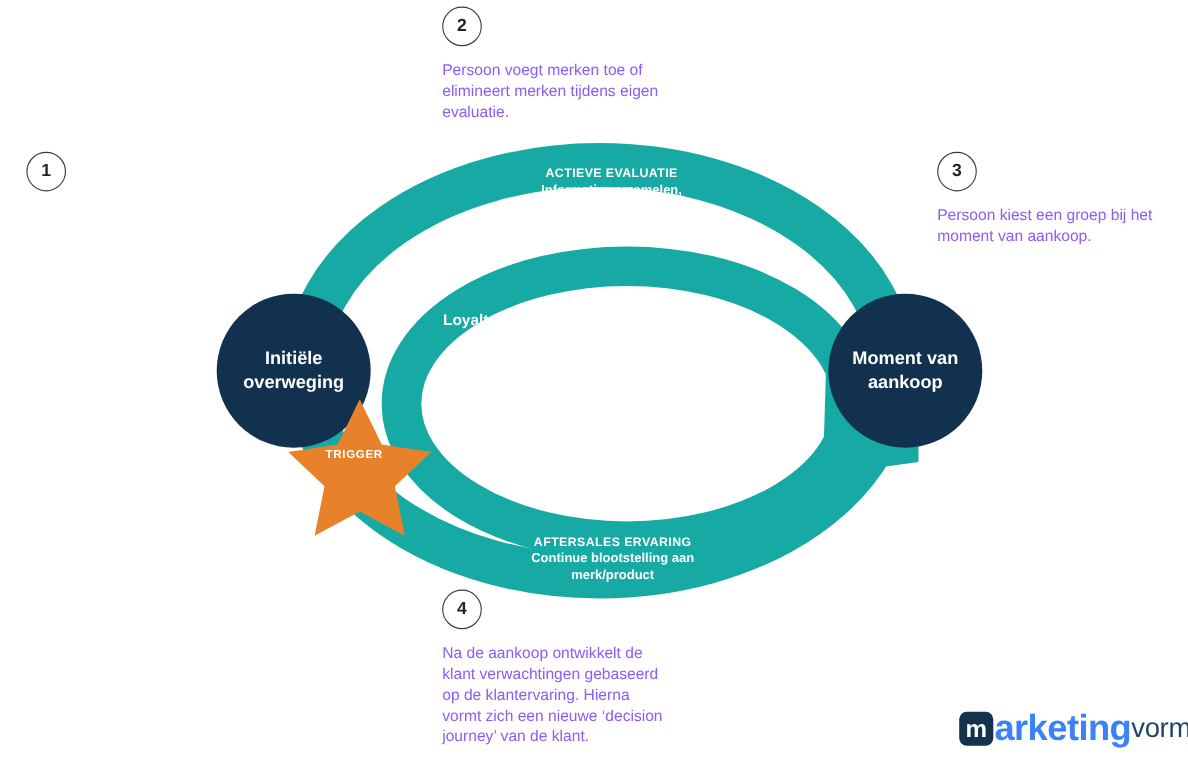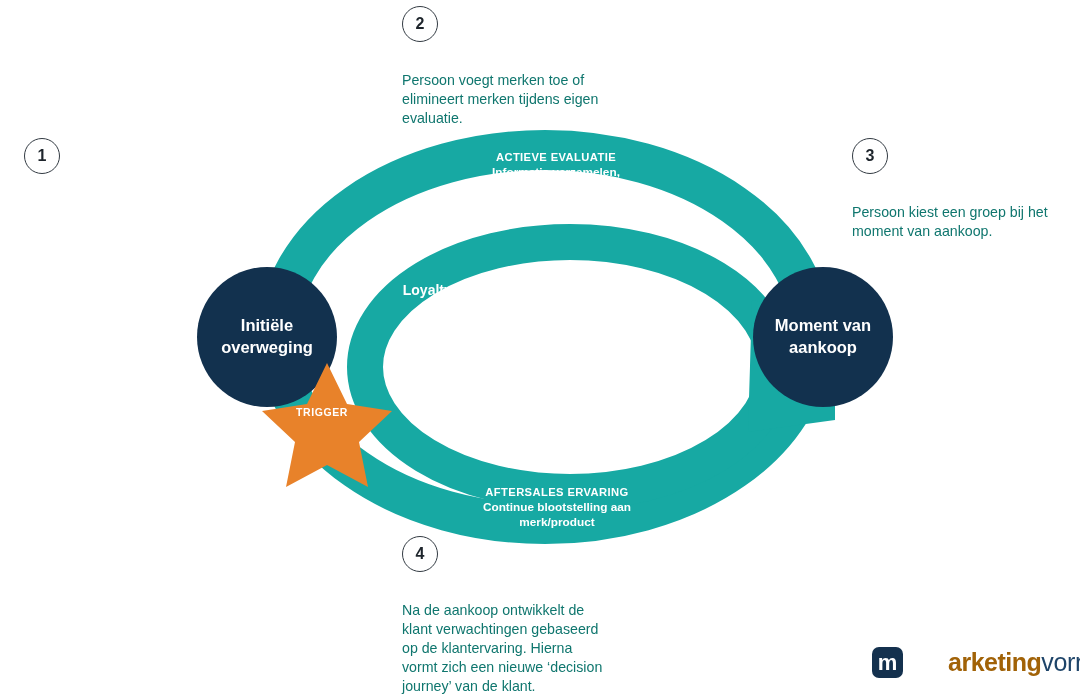--- a/index.html
+++ b/index.html
@@ -32,24 +32,24 @@
     display: flex;
     align-items: center;
     justify-content: center;
     font-size: 16px;
     font-weight: bold;
     color: #1d242b;
     box-sizing: border-box;
     background: #fff;
   }
   .step-text {
-    margin-top: 29px;
+    margin-top: 13px;
     font-size: 14.2px;
     line-height: 1.33;
-    color: #0f766e;
+    color: #8b5cf6;
     white-space: pre-line;
   }
 
   #step-1 { left: 24px;  top: 138px; width: 215px; }
   #step-2 { left: 402px; top: 6px;   width: 215px; }
   #step-3 { left: 852px; top: 138px; width: 215px; }
   #step-4 { left: 402px; top: 536px; width: 215px; }
 
   
   #diagram {
@@ -100,25 +100,24 @@
     background: #14314e;
     color: #ffffff;
     font-size: 22px;
     font-weight: bold;
     line-height: 31px;
     text-align: center;
     margin-right: 1px;
     font-family: "Liberation Sans", sans-serif;
   }
   .logo-word-bold {
-    font-size: 25px;
+    font-size: 33px;
     font-weight: bold;
-    color: #a16207;
+    color: #3b82f6;
     letter-spacing: -0.5px;
-    padding-left: 44px;
   }
   .logo-word-light {
     font-size: 25px;
     font-weight: normal;
     color: #1e4469;
     letter-spacing: -0.3px;
   }
 </style>
 </head>
 <body>

